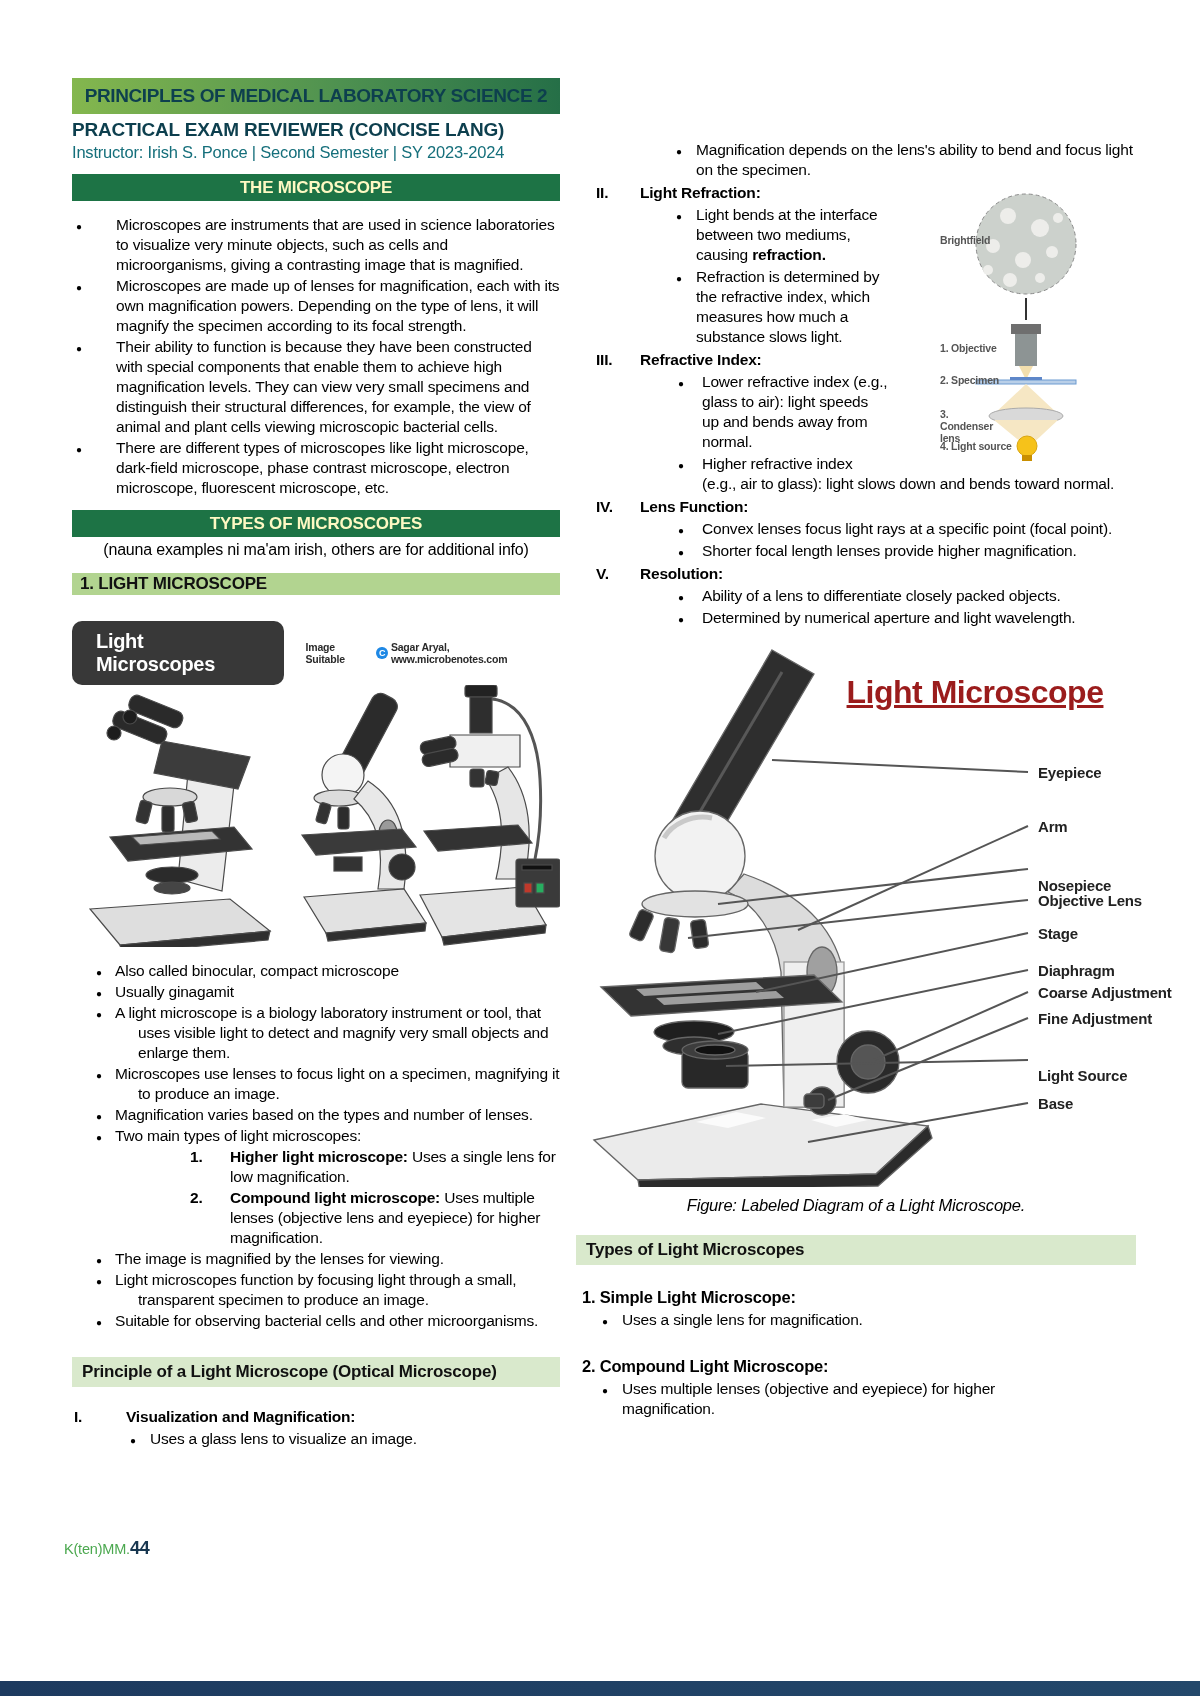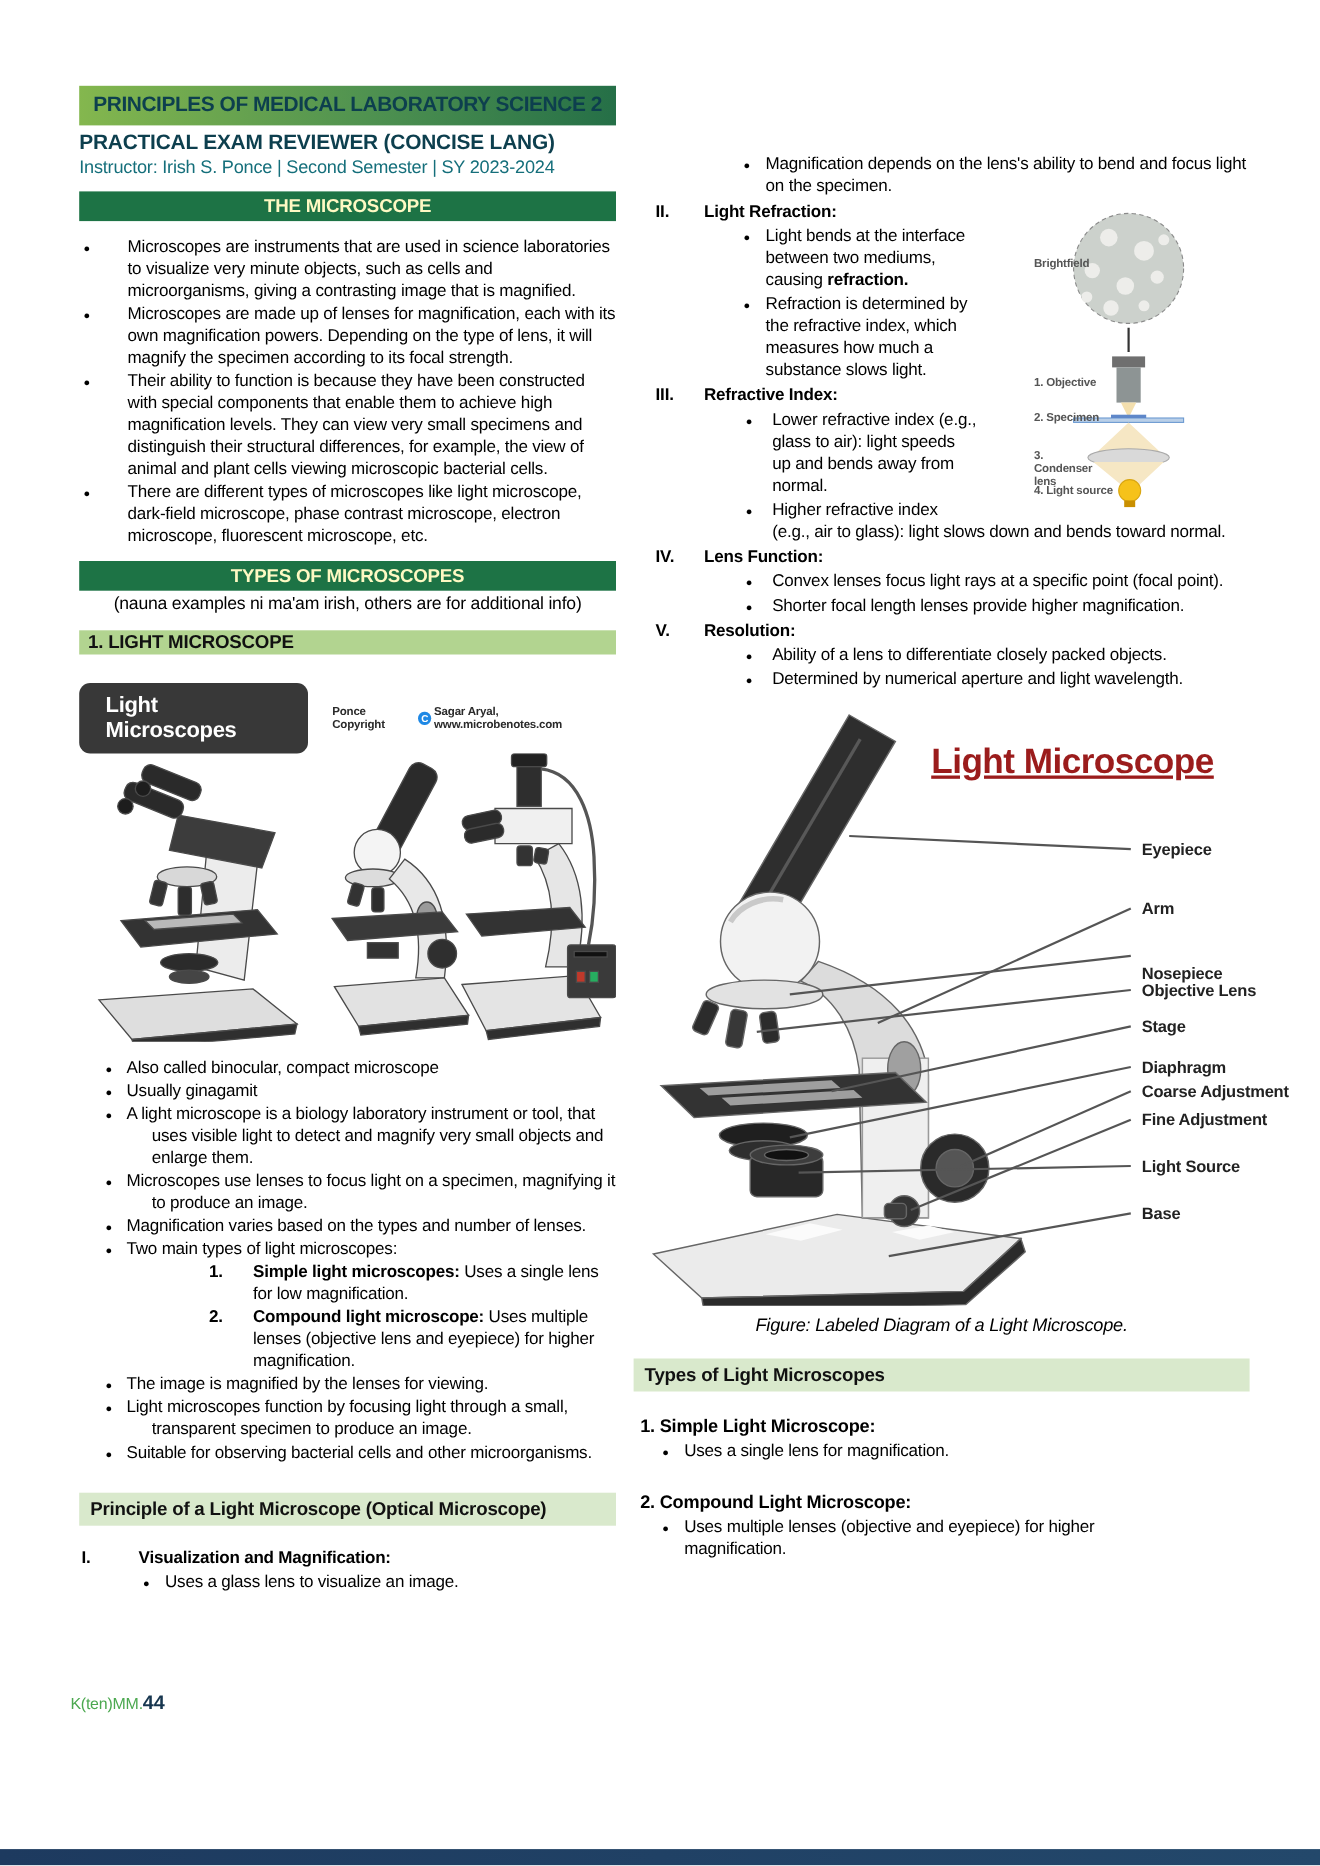--- a/index.html
+++ b/index.html
@@ -103,21 +103,21 @@
     <div class="note">(nauna examples ni ma'am irish, others are for additional info)</div>
 
     <div class="lightA-banner">
       <span>1. LIGHT MICROSCOPE</span>
     </div>
 
     <div class="fig">
       <div class="fig-head">
         <span class="badge">Light Microscopes</span>
         <span class="copyright">
-          <span>Ponce Copyright</span>
+          <span>Image Suitable</span>
           <span class="cc">C</span>
           <span>Sagar Aryal, www.microbenotes.com</span>
         </span>
       </div>
       <svg width="488" height="262" viewBox="0 0 488 262">
         <g stroke="#4a4a4a" stroke-width="1.2">
 
           <path d="M18 224 L158 214 L198 246 L48 260 Z" fill="#dedede"></path>
           <path d="M48 260 L198 246 L196 255 L50 268 Z" fill="#2f2f2f"></path>
           <path d="M116 88 L162 100 L150 206 L106 194 Z" fill="#ececec"></path>
@@ -170,21 +170,21 @@
 
     <div class="bullets">
       <div class="b2">Also called binocular, compact microscope</div>
       <div class="b2">Usually ginagamit</div>
       <div class="b2">A light microscope is a biology laboratory instrument or tool, that uses visible light to detect and magnify very small objects and enlarge them.</div>
       <div class="b2">Microscopes use lenses to focus light on a specimen, magnifying it to produce an image.</div>
       <div class="b2">Magnification varies based on the types and number of lenses.</div>
       <div class="b2">Two main types of light microscopes:</div>
       <div class="num-item">
         <span class="n">1.</span>
-        <span><span class="bold">Simple light microscopes:</span><span> Uses a single lens for low magnification.</span></span>
+        <span><span class="bold">Higher light microscope:</span><span> Uses a single lens for low magnification.</span></span>
       </div>
       <div class="num-item">
         <span class="n">2.</span>
         <span><span class="bold">Compound light microscope:</span><span> Uses multiple lenses (objective lens and eyepiece) for higher magnification.</span></span>
       </div>
       <div class="b2">The image is magnified by the lenses for viewing.</div>
       <div class="b2">Light microscopes function by focusing light through a small, transparent specimen to produce an image.</div>
       <div class="b2">Suitable for observing bacterial cells and other microorganisms.</div>
     </div>
 
@@ -323,21 +323,21 @@
         </g>
       </svg>
       <div class="lm-label" style="top:121px;">Eyepiece</div>
       <div class="lm-label" style="top:175px;">Arm</div>
       <div class="lm-label" style="top:234px;">Nosepiece</div>
       <div class="lm-label" style="top:249px;">Objective Lens</div>
       <div class="lm-label" style="top:282px;">Stage</div>
       <div class="lm-label" style="top:319px;">Diaphragm</div>
       <div class="lm-label" style="top:341px;">Coarse Adjustment</div>
       <div class="lm-label" style="top:367px;">Fine Adjustment</div>
-      <div class="lm-label" style="top:409px;">Light Source</div>
+      <div class="lm-label" style="top:424px;">Light Source</div>
       <div class="lm-label" style="top:452px;">Base</div>
     </div>
     <div class="caption">Figure: Labeled Diagram of a Light Microscope.</div>
 
     <div class="lightB-banner" style="margin-top:20px;">
       <span>Types of Light Microscopes</span>
     </div>
 
     <div class="tl-head">1. Simple Light Microscope:</div>
     <div class="tl-bullet">Uses a single lens for magnification.</div>

